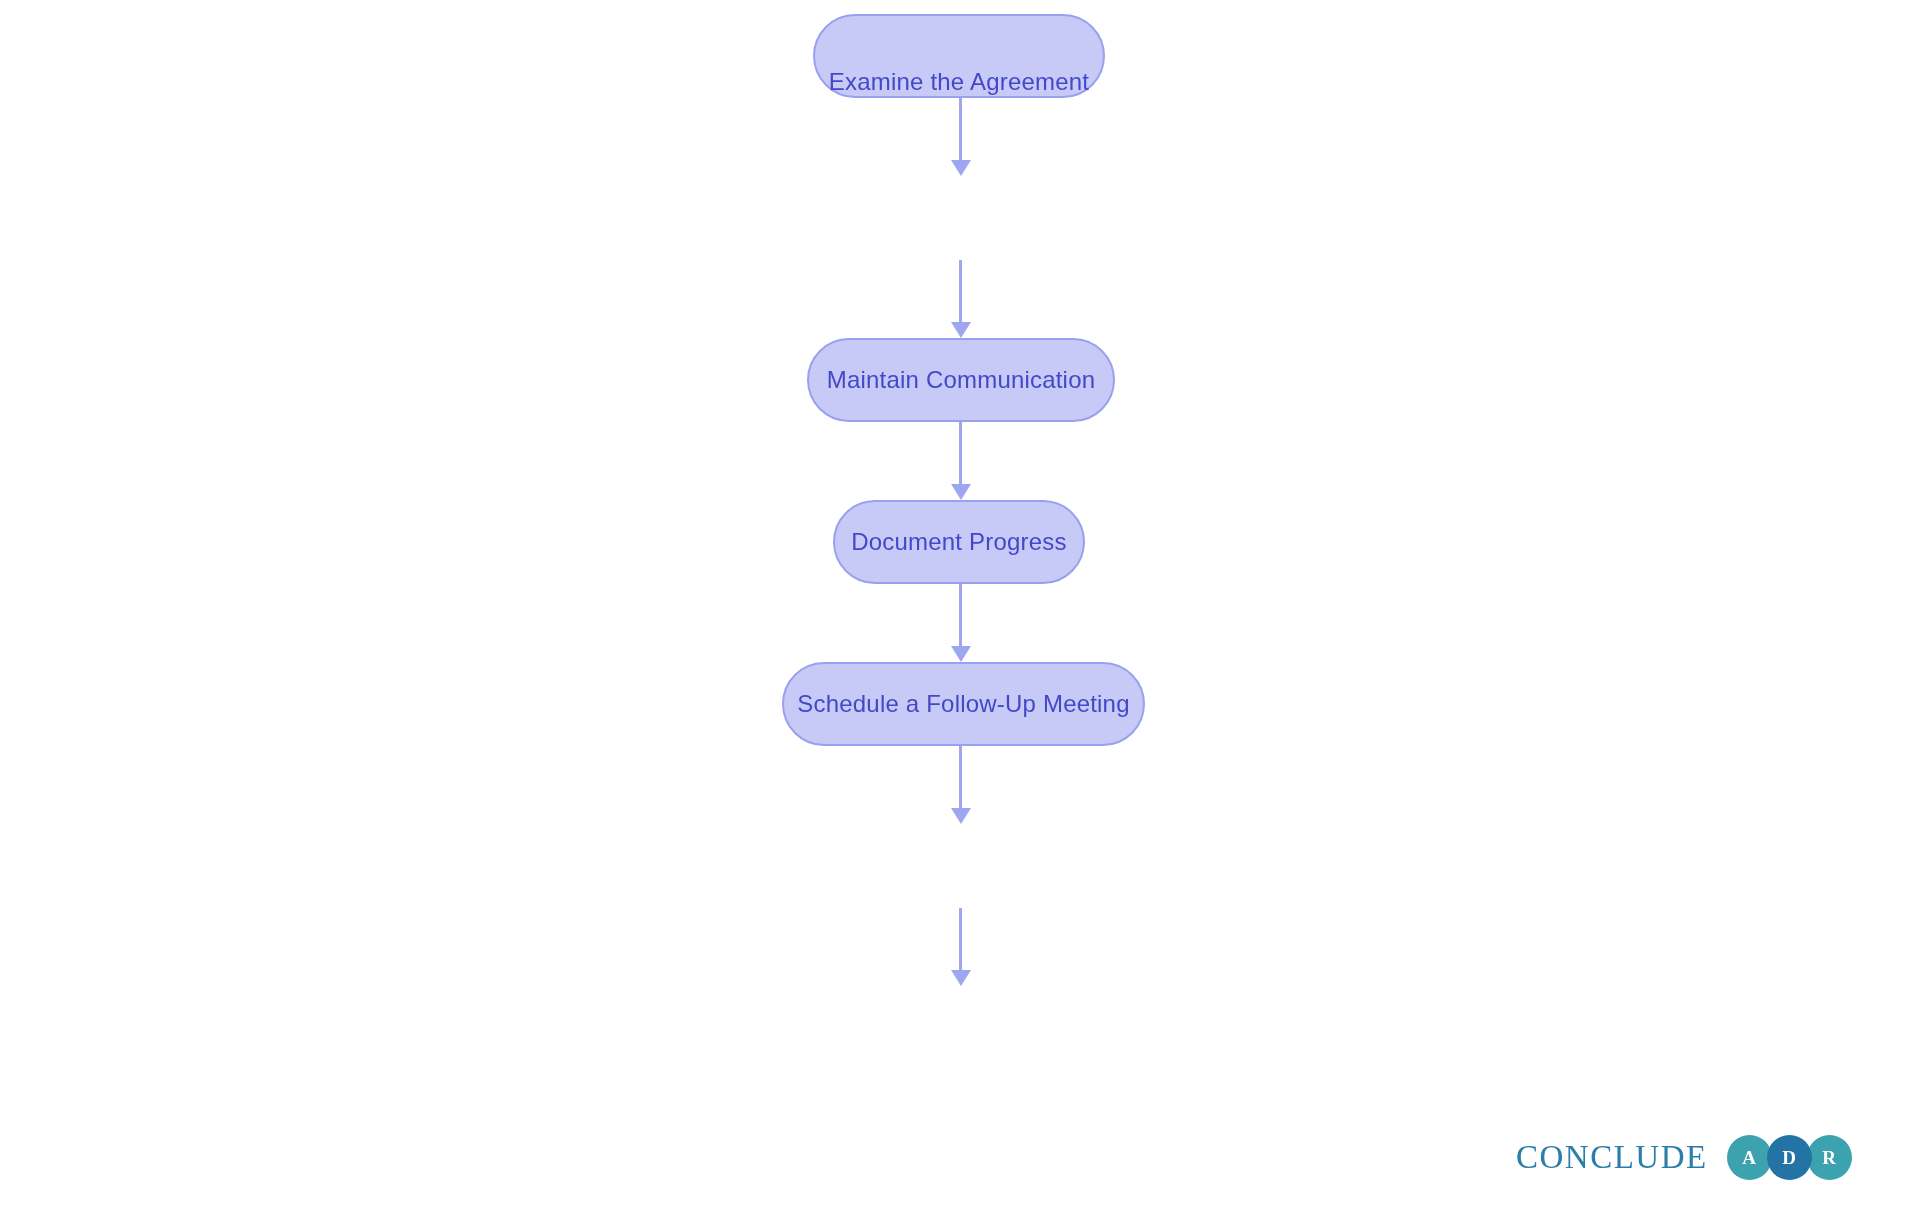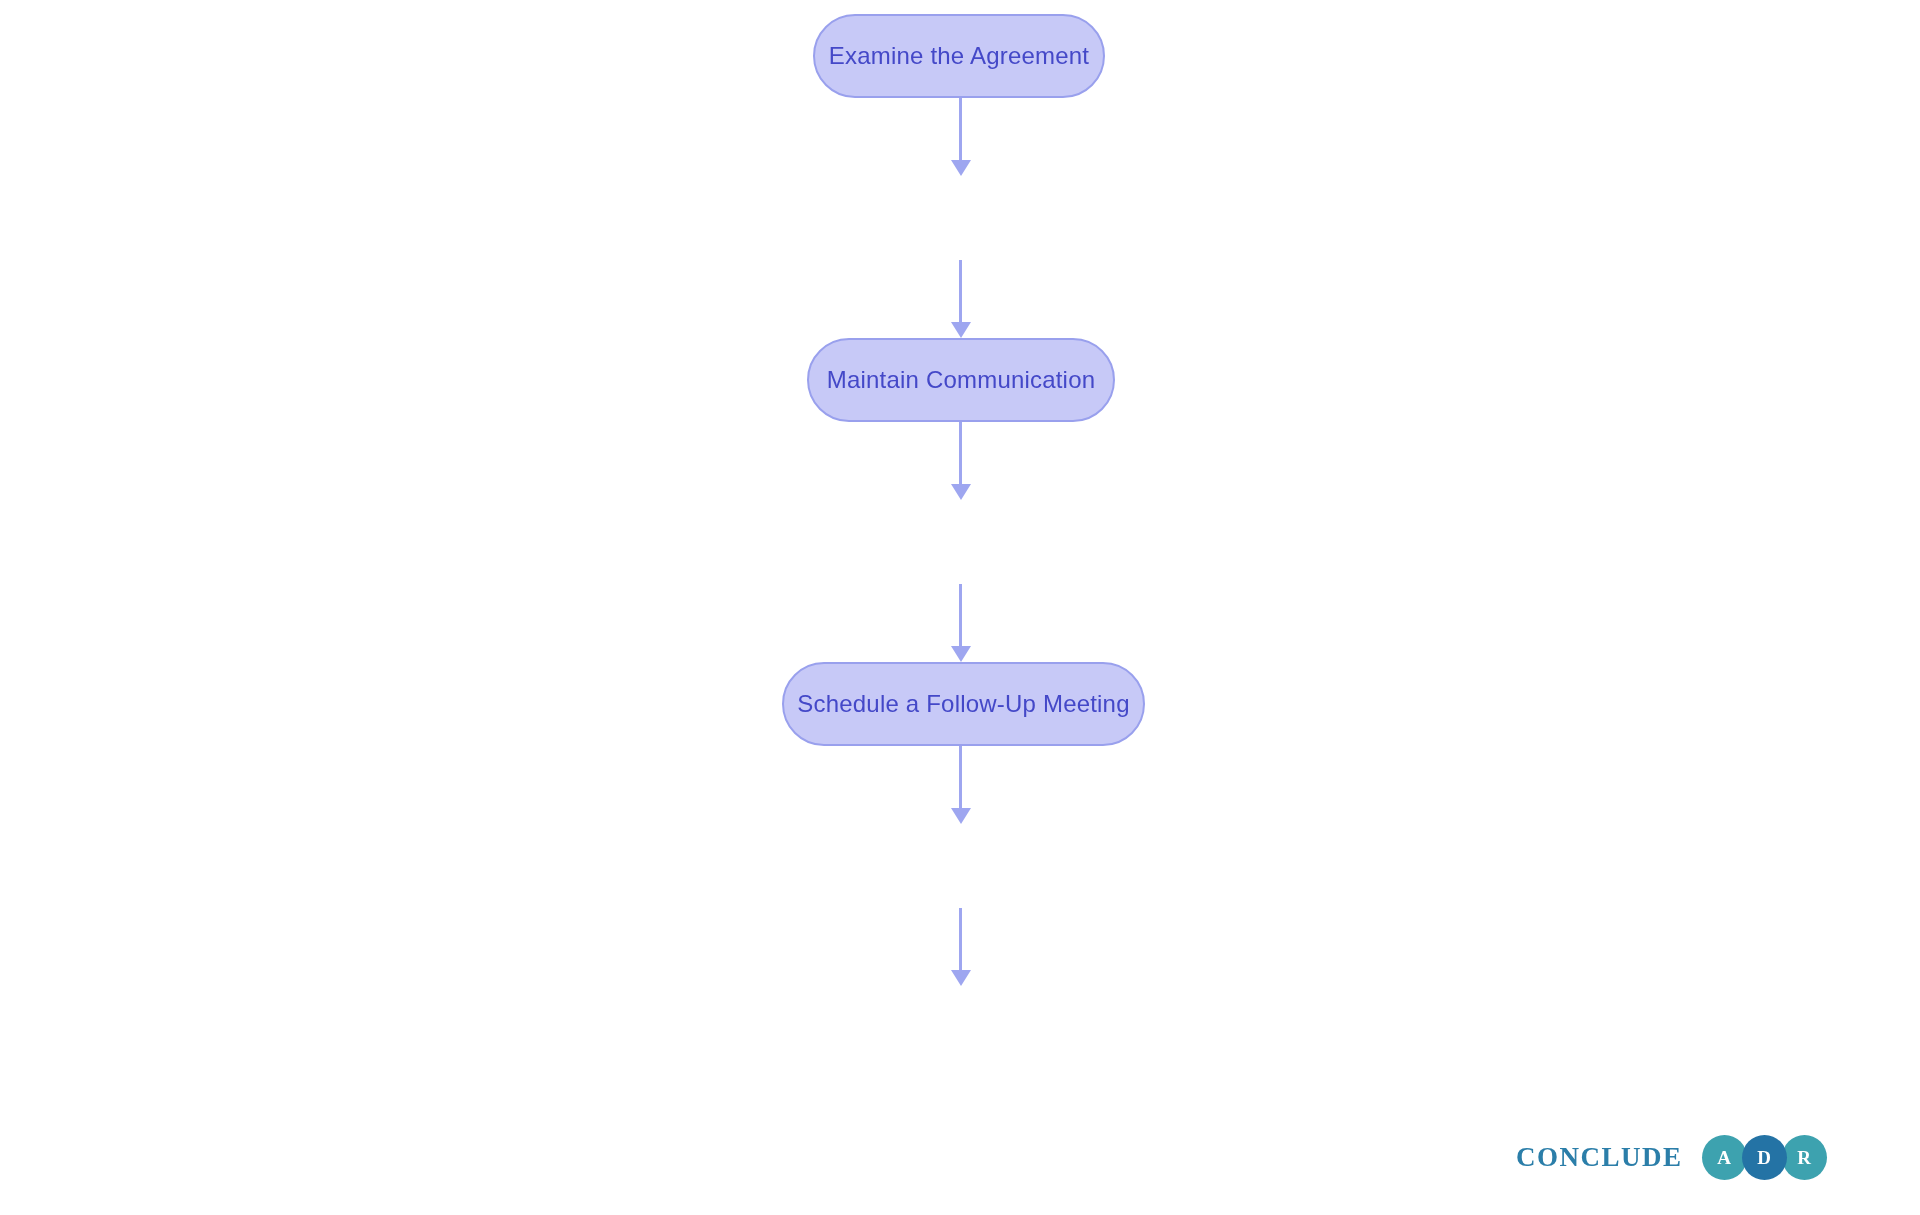--- a/index.html
+++ b/index.html
@@ -60,22 +60,22 @@
   .logo {
     position: absolute;
     left: 1516px;
     top: 1135px;
     height: 45px;
     display: flex;
     align-items: center;
   }
   .logo .brand {
     font-family: "Liberation Serif", serif;
-    font-weight: 700;
-    font-size: 27px;
+    font-weight: 400;
+    font-size: 33px;
     letter-spacing: 1.5px;
     color: var(--brand-text, #2b7ea9);
     margin-right: 19px;
   }
   .logo .badge {
     width: 45px;
     height: 45px;
     border-radius: 50%;
     display: flex;
     align-items: center;
@@ -91,25 +91,28 @@
   .logo .badge.front {
     position: relative;
     z-index: 2;
   }
 </style>
 </head>
 <body>
 
 <div class="canvas">
 
-  <div class="flow-node" style="left:813px; top:14px;  width:292px;">
+  <div class="flow-node" style="left:813px; top:14px;  width:292px;align-items:flex-end;">
     <span class="label">Examine the Agreement</span>
   </div>
   <div class="flow-node" style="left:807px; top:338px; width:308px;">
     <span class="label">Maintain Communication</span>
+  </div>
+  <div class="flow-node" style="left:833px; top:500px; width:252px;">
+    <span class="label">Document Progress</span>
   </div>
   <div class="flow-node" style="left:782px; top:662px; width:363px;">
     <span class="label">Schedule a Follow-Up Meeting</span>
   </div>
 
   <div class="arrow" style="left:951px; top:98px;  height:78px;">
     <i class="shaft"></i>
       <i class="head"></i>
   </div>
   <div class="arrow" style="left:951px; top:260px; height:78px;">

